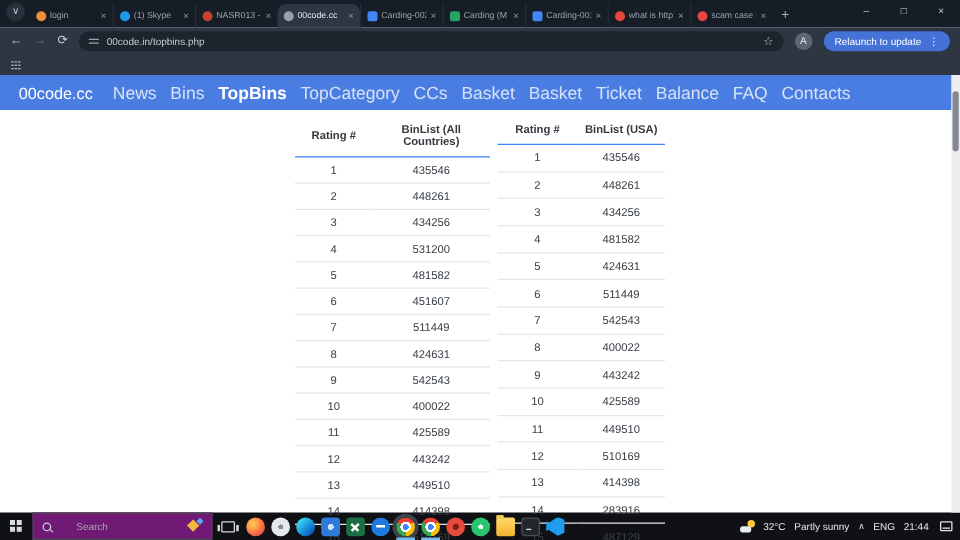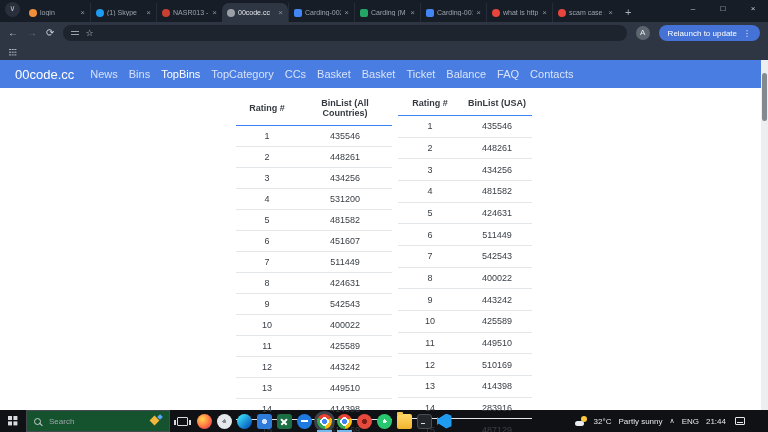--- a/index.html
+++ b/index.html
@@ -44,22 +44,22 @@
   .bookmarksbar { height:16px; background:#2e3644; display:flex; align-items:center; padding:0 9px; }
   .appsgrid { width:7px; height:7px; position:relative; }
   .appsgrid::before { content:''; position:absolute; width:1.6px; height:1.6px; background:#aeb6c2;
       box-shadow:2.7px 0 #aeb6c2,5.4px 0 #aeb6c2,0 2.7px #aeb6c2,2.7px 2.7px #aeb6c2,5.4px 2.7px #aeb6c2,
                  0 5.4px #aeb6c2,2.7px 5.4px #aeb6c2,5.4px 5.4px #aeb6c2; }
 
   
   .siteheader { height:28px; background:#4a7de1; display:flex; align-items:center; padding:0 15px; }
   .logo { color:#fff; font-size:13px; margin-right:16px; }
   .sitenav { display:flex; gap:11px; align-items:center; }
-  .navitem { color:rgba(255,255,255,.78); font-size:11px; text-decoration:none; }
-  .navitem.active { color:#fff; font-weight:normal; }
+  .navitem { color:rgba(255,255,255,.78); font-size:14px; text-decoration:none; }
+  .navitem.active { color:#fff; font-weight:bold; }
   .headright { margin-left:auto; display:flex; gap:20px; align-items:center; color:rgba(255,255,255,.82);
                font-size:9px; padding-right:12px; }
   .headright b { color:#fff; }
 
   
   .content { height:322px; background:#fff; }
   .tables { display:flex; justify-content:center; gap:6px; padding-top:3px; }
   table { border-collapse:collapse; font-size:9px; color:#3a4047; table-layout:fixed; }
   .t-all { width:156px; } .t-all th:first-child, .t-all td:first-child { width:62px; }
   .t-usa { width:134px; } .t-usa th:first-child, .t-usa td:first-child { width:64px; }
@@ -68,22 +68,22 @@
 
   .pagescrollbar { position:absolute; top:60px; bottom:22px; right:0; width:7px; background:#eceef0; }
   .pagescrollbar .thumb { position:absolute; top:13px; left:1px; right:1px; height:48px; background:#84898f; border-radius:3px; }
 
   
   .taskbar { height:22px; background:#101114; display:flex; align-items:stretch; color:#e4e6e8; }
   .startbtn { width:26px; display:flex; align-items:center; justify-content:center; }
   .winlogo { width:10px; height:10px; position:relative; }
   .winlogo::before { content:''; position:absolute; width:4.2px; height:4.2px; background:#d8dce0;
       box-shadow:5.4px 0 #d8dce0, 0 5.4px #d8dce0, 5.4px 5.4px #d8dce0; }
-  .searchbox { width:144px; background:#14532d; border:1px solid #46494e; display:flex; align-items:center;
-               gap:8px; padding:0 7px; font-size:8px; color:#9fa6ad; }
+  .searchbox { width:144px; background:#701a75; border:1px solid #46494e; display:flex; align-items:center;
+               gap:20px; padding:0 7px; font-size:8px; color:#9fa6ad; }
   .mag { width:7px; height:7px; border:1px solid #c9cdd2; border-radius:50%; position:relative; flex:0 0 7px; }
   .mag::after { content:''; position:absolute; width:4px; height:1px; background:#c9cdd2;
                 transform:rotate(45deg); right:-3px; bottom:-1px; }
   .searchtext { flex:1; }
   .sparkle { position:relative; width:12px; height:12px; flex:0 0 12px; }
   .sparkle i { position:absolute; background:#f3b73c; transform:rotate(45deg); }
   .sparkle i:first-child { width:7px; height:7px; left:1px; top:2px; }
   .sparkle i:last-child { width:4px; height:4px; right:0; top:0; background:#58a6ff; }
   .taskview { width:24px; display:flex; align-items:center; justify-content:center; }
   .tv { width:11px; height:9px; border:1px solid #d6dade; border-radius:1px; position:relative; }
@@ -105,21 +105,21 @@
   .chrome-active-icon { box-shadow:0 0 0 3px #3d434b; }
   .chrome-active-icon::after, .chrome-icon::after { content:''; position:absolute; left:0; right:0; bottom:-3.5px; height:2px; background:#76b9ed; }
   .opera-icon { border-radius:50%; background:radial-gradient(circle, #7e1d16 0 2.5px, #e64a3c 2.5px); }
   .whatsapp-icon { border-radius:50%; background:radial-gradient(circle, #eafff3 0 2px, #28c76f 2px); }
   .file-explorer-icon { background:linear-gradient(#ffd96a,#f2b32d); border-radius:2px; }
   .file-explorer-icon::before { content:''; position:absolute; left:0; top:-2px; width:6px; height:3px;
       background:#f2c94c; border-radius:1px 1px 0 0; }
   .terminal-icon { background:#23262b; border:1px solid #4a4e55; }
   .terminal-icon::before { content:''; position:absolute; left:3px; bottom:4px; width:4px; height:1px; background:#dfe3e6; }
   .vscode-icon { background:#1f9cf0; clip-path:polygon(65% 0,100% 15%,100% 85%,65% 100%,15% 68%,0 78%,0 22%,15% 32%); }
-  .tray { margin-left:auto; display:flex; align-items:center; gap:7px; font-size:8px; padding-right:23px; }
+  .tray { margin-left:auto; display:flex; align-items:center; gap:7px; font-size:8px; padding-right:6px; }
   .weathericon { width:12px; height:10px; position:relative; }
   .weathericon::before { content:''; position:absolute; right:0; top:0; width:6px; height:6px; border-radius:50%; background:#ffc83d; }
   .weathericon::after { content:''; position:absolute; left:0; bottom:0; width:9px; height:5px; border-radius:4px; background:#e9edf0; }
   .caret { font-size:7px; color:#e4e6e8; }
   .notif { width:10px; height:8px; border:1px solid #e4e6e8; border-radius:1px; position:relative; margin-left:2px; }
   .notif::before { content:''; position:absolute; left:1px; bottom:1px; width:6px; height:1px; background:#e4e6e8; }
 </style>
 </head>
 <body>
 
@@ -190,20 +190,21 @@
       <span>×</span>
     </div>
   </div>
 
   <div class="toolbar">
     <span class="navbtn">←</span>
     <span class="navbtn fwd">→</span>
     <span class="navbtn">⟳</span>
     <div class="urlbar">
       <span class="siteinfo"></span>
+      <span class="urltext">00code.in/topbins.php</span>
       <span class="star">☆</span>
     </div>
     <span class="avatar">A</span>
     <div class="relaunch">
       <span>Relaunch to update</span>
       <span class="kebab">⋮</span>
     </div>
   </div>
 
   <div class="bookmarksbar">

